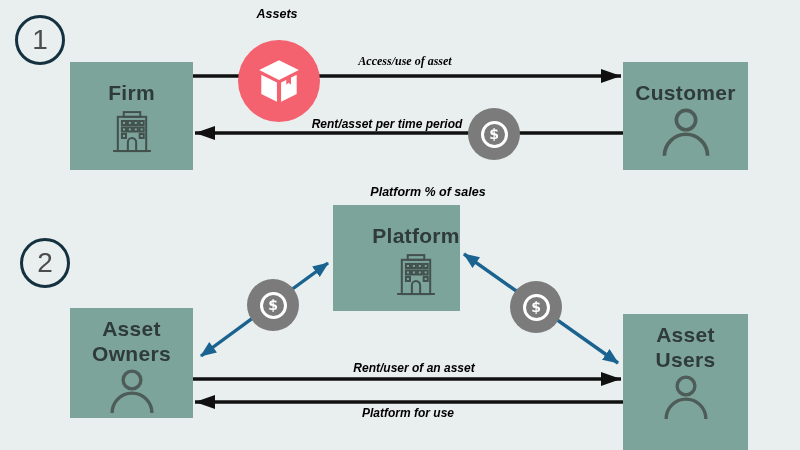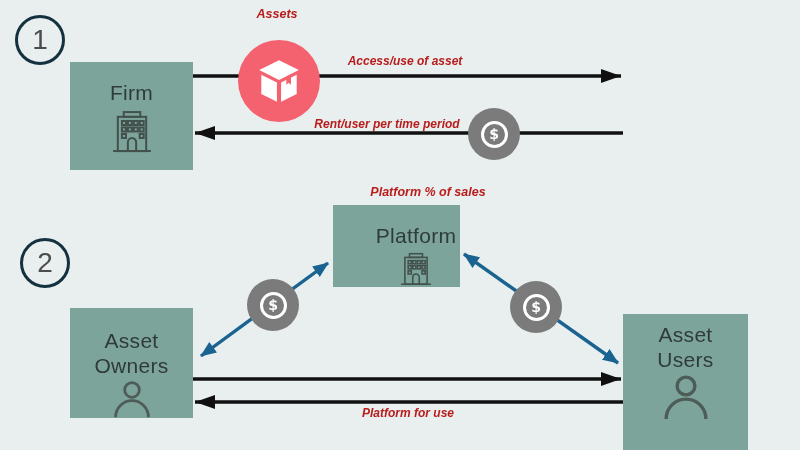--- a/index.html
+++ b/index.html
@@ -6,34 +6,35 @@
   .stage{
     position:relative;width:800px;height:450px;overflow:hidden;
     background:#e9efee;
     font-family:"Liberation Sans", sans-serif;
   }
   .arrow-layer{position:absolute;left:0;top:0;width:800px;height:450px;}
   .node{
     position:absolute;background:#7ca49b;
     display:flex;flex-direction:column;align-items:center;justify-content:flex-start;
     box-sizing:border-box;
+    font-weight:bold;
   }
   .node-label{
     color:#2f3b39;font-size:21px;line-height:25px;text-align:center;
     letter-spacing:.3px;
   }
   .num-badge{
     position:absolute;width:50px;height:50px;border-radius:50%;
     border:3px solid #14313f;box-sizing:border-box;
     display:flex;align-items:center;justify-content:center;
     color:#4c4c4c;font-size:28px;
   }
   .flow-label{
     position:absolute;transform:translateX(-50%);
-    font-style:italic;font-weight:bold;font-size:12px;color:#b91c1c;
+    font-style:italic;font-weight:bold;font-size:12px;color:#000000;
     white-space:nowrap;
   }
   .assets-circle{
     position:absolute;width:82px;height:82px;border-radius:50%;
     background:#f4616f;display:flex;align-items:center;justify-content:center;
   }
   .money-badge{
     position:absolute;width:52px;height:52px;border-radius:50%;
     background:#7b7b7b;display:flex;align-items:center;justify-content:center;
   }
@@ -93,62 +94,69 @@
         <rect x="18.5" y="17" width="3.4" height="3.4"></rect>
         <rect x="23.5" y="17" width="3.4" height="3.4"></rect>
         <rect x="28.5" y="17" width="3.4" height="3.4"></rect>
       <rect x="13.5" y="22.5" width="3.4" height="3.4"></rect>
         <rect x="28.5" y="22.5" width="3.4" height="3.4"></rect>
       <path d="M18.5 37 V29.5 a3.5 3.5 0 0 1 7 0 V37"></path>
       <path d="M6 37 H38"></path>
     </svg>
   </div>
 
+  <div class="node" style="left:623px;top:62px;width:125px;height:108px;padding-top:18px;">
+    <div class="node-label">Customer</div>
+    <svg class="node-icon" width="56" height="50" viewBox="0 0 48 44" fill="none" stroke="#4d5c57" stroke-width="3.2">
+      <circle cx="24" cy="11.5" r="8.5"></circle>
+      <path d="M5 43 A19 19 0 0 1 43 43"></path>
+    </svg>
+  </div>
 
   <div class="flow-label" style="left:277px;top:7px;font-size:12.5px;">Assets</div>
   <div class="assets-circle" style="left:238px;top:40px;">
     <svg width="50" height="50" viewBox="0 0 48 48">
       <polygon points="24,4 43,13.5 24,23 5,13.5" fill="#ffffff"></polygon>
       <polygon points="7,18 22,25.5 22,44 7,36.5" fill="#ffffff"></polygon>
       <polygon points="41,18 26,25.5 26,44 41,36.5" fill="#ffffff"></polygon>
       <polygon points="31,21 35.5,18.8 35.5,27.5 33.2,25.6 31,27.5" fill="#f4616f"></polygon>
     </svg>
   </div>
 
-  <div class="flow-label" style="left:405px;top:54px;">Access/use of asset</div>
-  <div class="flow-label" style="left:387px;top:117px;">Rent/user per time period</div>
+  <div class="flow-label" style="left:405px;top:54px;font-family:Liberation Serif, serif;">Access/use of asset</div>
+  <div class="flow-label" style="left:387px;top:117px;">Rent/asset per time period</div>
   <div class="money-badge" style="left:468px;top:108px;">
     <div class="money-ring">
       <span>$</span>
     </div>
   </div>
 
   <div class="flow-label" style="left:396px;top:185px;font-size:12.5px;margin-left:32px;">Platform % of sales</div>
 
-  <div class="node" style="left:333px;top:205px;width:127px;height:82px;padding-top:18px;padding-left:39px;">
+  <div class="node" style="left:333px;top:205px;width:127px;height:106px;padding-top:18px;padding-left:39px;">
     <div class="node-label">Platform</div>
     <svg class="node-icon" width="52" height="48" viewBox="0 0 44 40" fill="none" stroke="#43514d" stroke-width="1.7">
       <rect x="15" y="4" width="14" height="4"></rect>
       <rect x="10" y="8" width="24" height="29"></rect>
       <rect x="13.5" y="11.5" width="3.4" height="3.4"></rect>
         <rect x="18.5" y="11.5" width="3.4" height="3.4"></rect>
         <rect x="23.5" y="11.5" width="3.4" height="3.4"></rect>
         <rect x="28.5" y="11.5" width="3.4" height="3.4"></rect>
       <rect x="13.5" y="17" width="3.4" height="3.4"></rect>
         <rect x="18.5" y="17" width="3.4" height="3.4"></rect>
         <rect x="23.5" y="17" width="3.4" height="3.4"></rect>
         <rect x="28.5" y="17" width="3.4" height="3.4"></rect>
       <rect x="13.5" y="22.5" width="3.4" height="3.4"></rect>
         <rect x="28.5" y="22.5" width="3.4" height="3.4"></rect>
       <path d="M18.5 37 V29.5 a3.5 3.5 0 0 1 7 0 V37"></path>
       <path d="M6 37 H38"></path>
     </svg>
   </div>
 
-  <div class="node" style="left:70px;top:308px;width:123px;height:110px;padding-top:20px;">
+  <div class="node" style="left:70px;top:308px;width:123px;height:110px;padding-top:8px;">
     <div class="node-label" style="width:80px;">Asset Owners</div>
     <svg class="node-icon" width="52" height="46" viewBox="0 0 48 44" fill="none" stroke="#4d5c57" stroke-width="3.2">
       <circle cx="24" cy="11.5" r="8.5"></circle>
       <path d="M5 43 A19 19 0 0 1 43 43"></path>
     </svg>
   </div>
 
   <div class="node" style="left:623px;top:314px;width:125px;height:143px;padding-top:8px;">
     <div class="node-label" style="width:80px;">Asset Users</div>
     <svg class="node-icon" width="52" height="46" viewBox="0 0 48 44" fill="none" stroke="#4d5c57" stroke-width="3.2">
@@ -161,15 +169,16 @@
     <div class="money-ring">
       <span>$</span>
     </div>
   </div>
   <div class="money-badge" style="left:510px;top:281px;">
     <div class="money-ring">
       <span>$</span>
     </div>
   </div>
 
+  <div class="flow-label" style="left:414px;top:361px;">Rent/user of an asset</div>
   <div class="flow-label" style="left:408px;top:406px;">Platform for use</div>
 
 </div>
 
 </body></html>

